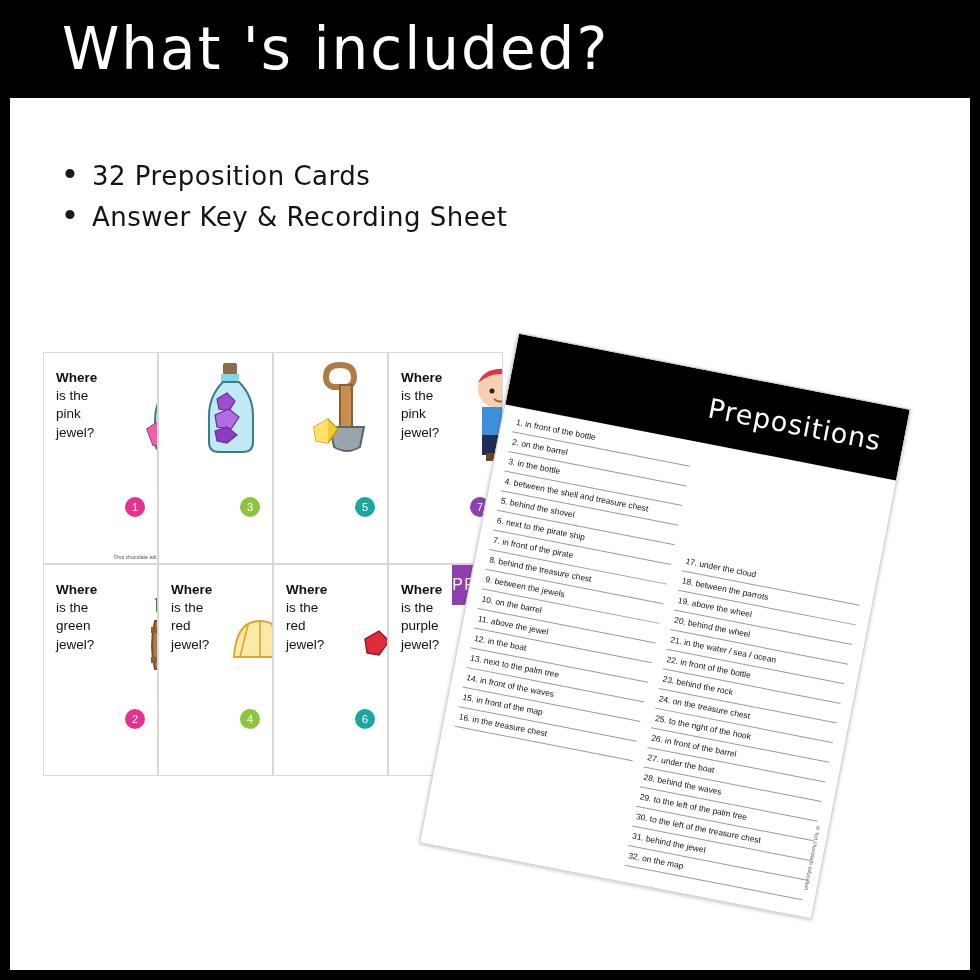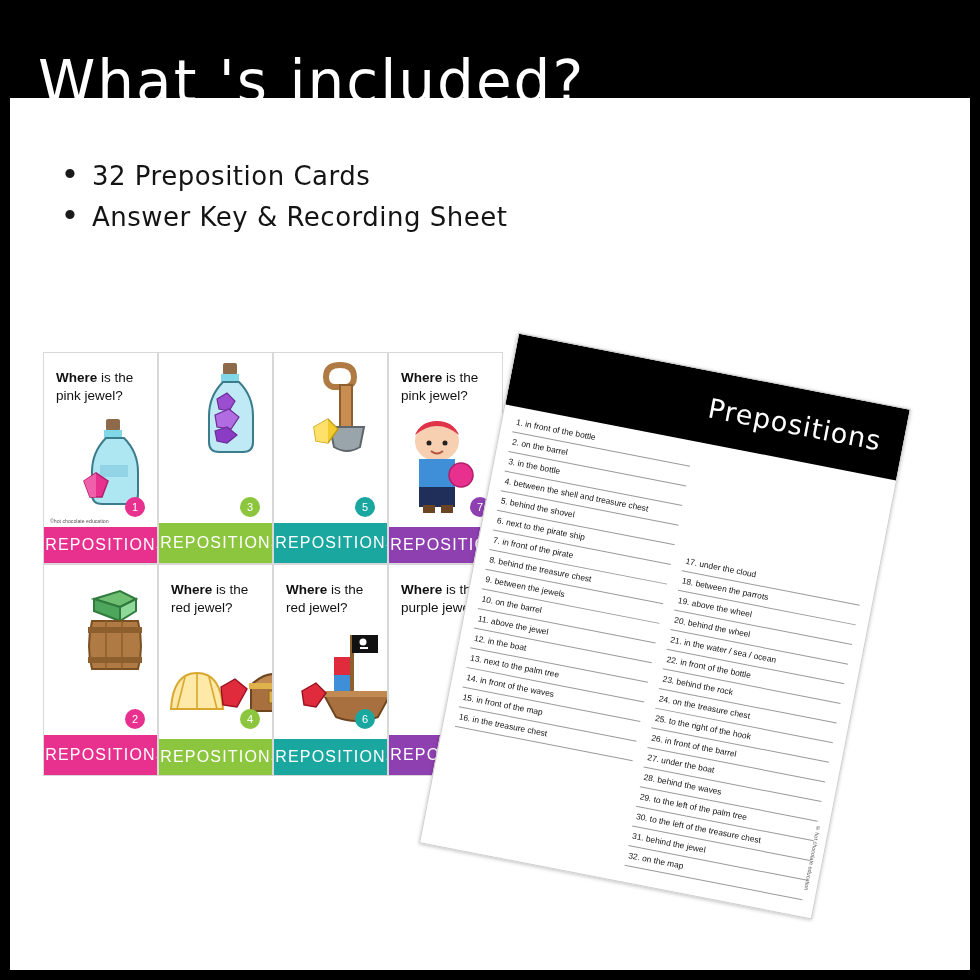--- a/index.html
+++ b/index.html
@@ -11,22 +11,21 @@
     overflow: hidden;
     position: relative;
   }
 
   
   .header {
     height: 98px;
     background: #000;
     display: flex;
     align-items: center;
-    padding-left: 38px;
-    margin-top: 33px;
+    padding-left: 62px;
   }
   .header-title {
     color: #ffffff;
     font-family: "DejaVu Sans", sans-serif;
     font-size: 58px;
     font-weight: 400;
     letter-spacing: 2px;
   }
 
   
@@ -69,21 +68,21 @@
   }
   .card-row { display: flex; }
   .card {
     width: 150px;
     height: 212px;
     background: #ffffff;
     border: 1px solid #d8d8d8;
     position: relative;
     overflow: hidden;
     display: flex;
-    flex-direction: column;
+    flex-direction: row;
     justify-content: space-between;
   }
   .card-q {
     padding: 16px 10px 0 12px;
     font-size: 13.5px;
     line-height: 1.35;
     color: #111;
     font-family: "Liberation Sans", sans-serif;
   }
   .card-q b { font-weight: bold; }
@@ -272,20 +271,23 @@
           </svg>
         </div>
         <div class="card-num" style="background:#8e3fb0">7</div>
         <div class="card-footer" style="background:#8e3fb0">PREPOSITIONS</div>
       </div>
     </div>
 
     <div class="card-row">
 
       <div class="card">
+        <div class="card-q">
+          <b>Where</b><span> is the green jewel?</span>
+        </div>
         <div class="card-art">
           <svg width="150" height="118" viewBox="0 0 150 118">
             <polygon points="50,34 76,26 92,34 76,42" fill="#6fbf73" stroke="#2f7a3c" stroke-width="2"></polygon>
             <polygon points="50,34 76,42 76,56 50,46" fill="#4ea65c" stroke="#2f7a3c" stroke-width="2"></polygon>
             <polygon points="92,34 76,42 76,56 92,46" fill="#8fd99a" stroke="#2f7a3c" stroke-width="2"></polygon>
             <path d="M48 56 q-6 26 0 48 h46 q6 -22 0 -48 z" fill="#b07a45" stroke="#7a4f22" stroke-width="2"></path>
             <rect x="44" y="62" width="54" height="6" fill="#8d5f2e"></rect>
             <rect x="44" y="92" width="54" height="6" fill="#8d5f2e"></rect>
             <line x1="62" y1="56" x2="62" y2="104" stroke="#8d5f2e" stroke-width="1.5"></line>
             <line x1="78" y1="56" x2="78" y2="104" stroke="#8d5f2e" stroke-width="1.5"></line>

